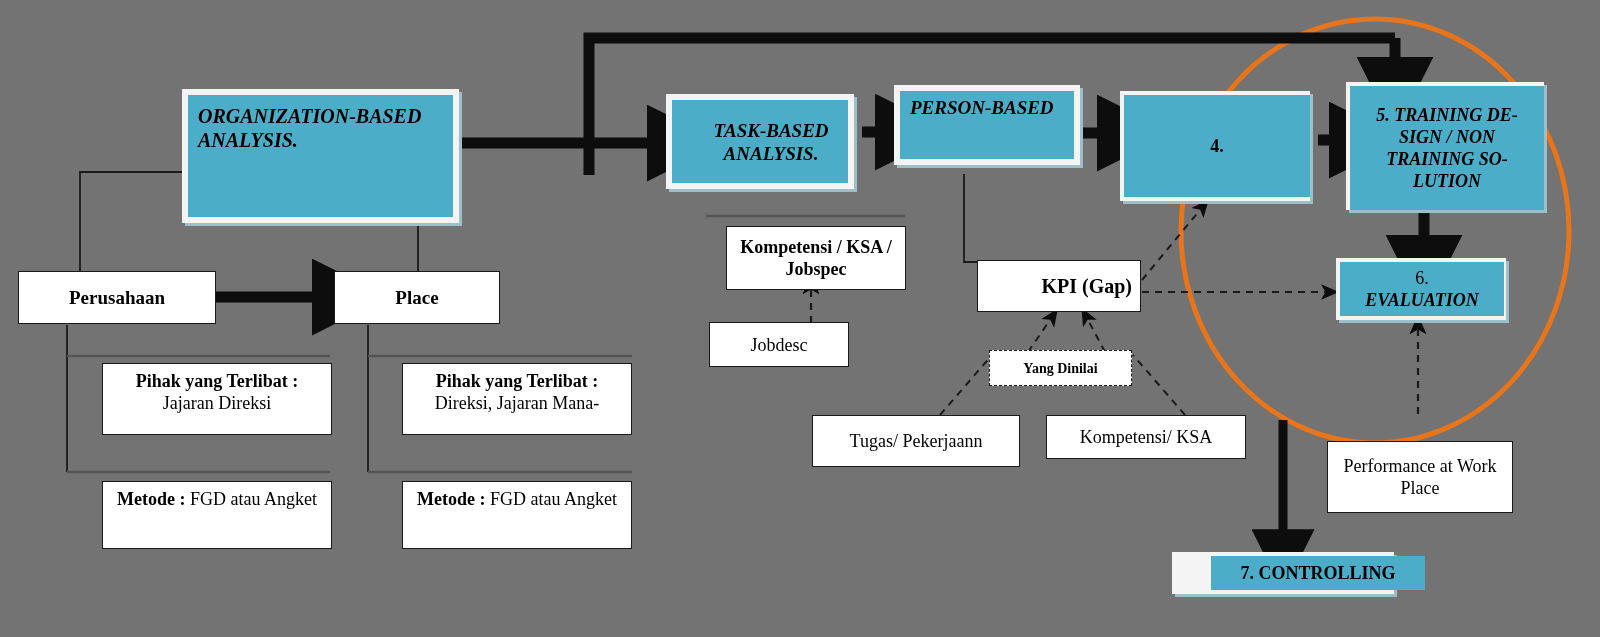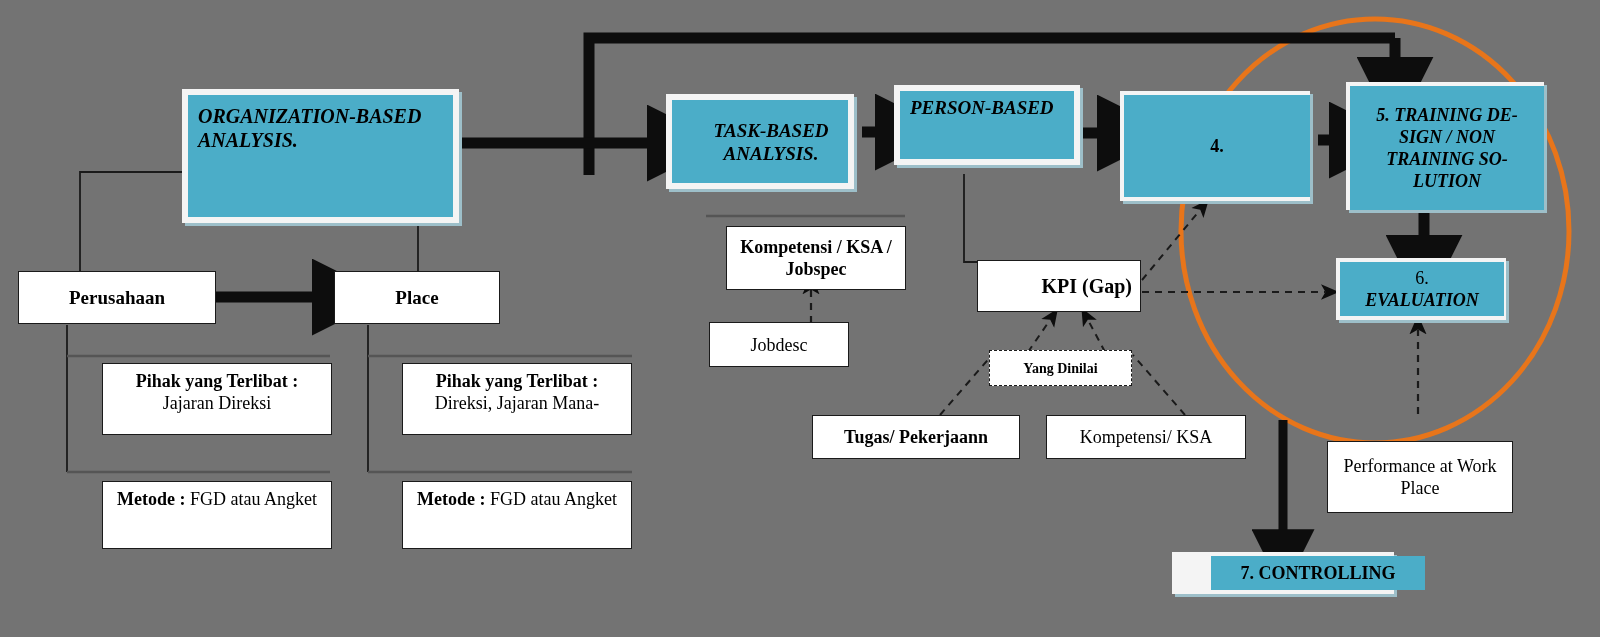--- a/index.html
+++ b/index.html
@@ -214,21 +214,21 @@
   </div>
 
   <div class="wbox center" style="left:977px;top:260px;width:164px;height:52px;justify-content:center;">
     <div class="txt t24 bold" style="text-align:right;">KPI (Gap)</div>
   </div>
 
   <div class="dbox" style="left:989px;top:350px;width:143px;height:36px;">
     <div class="t15 bold">Yang Dinilai</div>
   </div>
 
-  <div class="wbox center" style="left:812px;top:415px;width:208px;height:44px;justify-content:flex-start;font-weight:bold;">
+  <div class="wbox center" style="left:812px;top:415px;width:208px;height:52px;justify-content:flex-start;">
     <div class="txt t20" style="text-align:center;">Tugas/ Pekerjaann</div>
   </div>
 
   <div class="wbox center" style="left:1046px;top:415px;width:200px;height:44px;justify-content:center;">
     <div class="txt t20" style="text-align:center;">Kompetensi/ KSA</div>
   </div>
 
   <div class="wbox center" style="left:1327px;top:413px;width:186px;height:72px;justify-content:center;margin-top:28px;">
     <div class="txt t20" style="text-align:center;">Performance at Work Place</div>
   </div>

